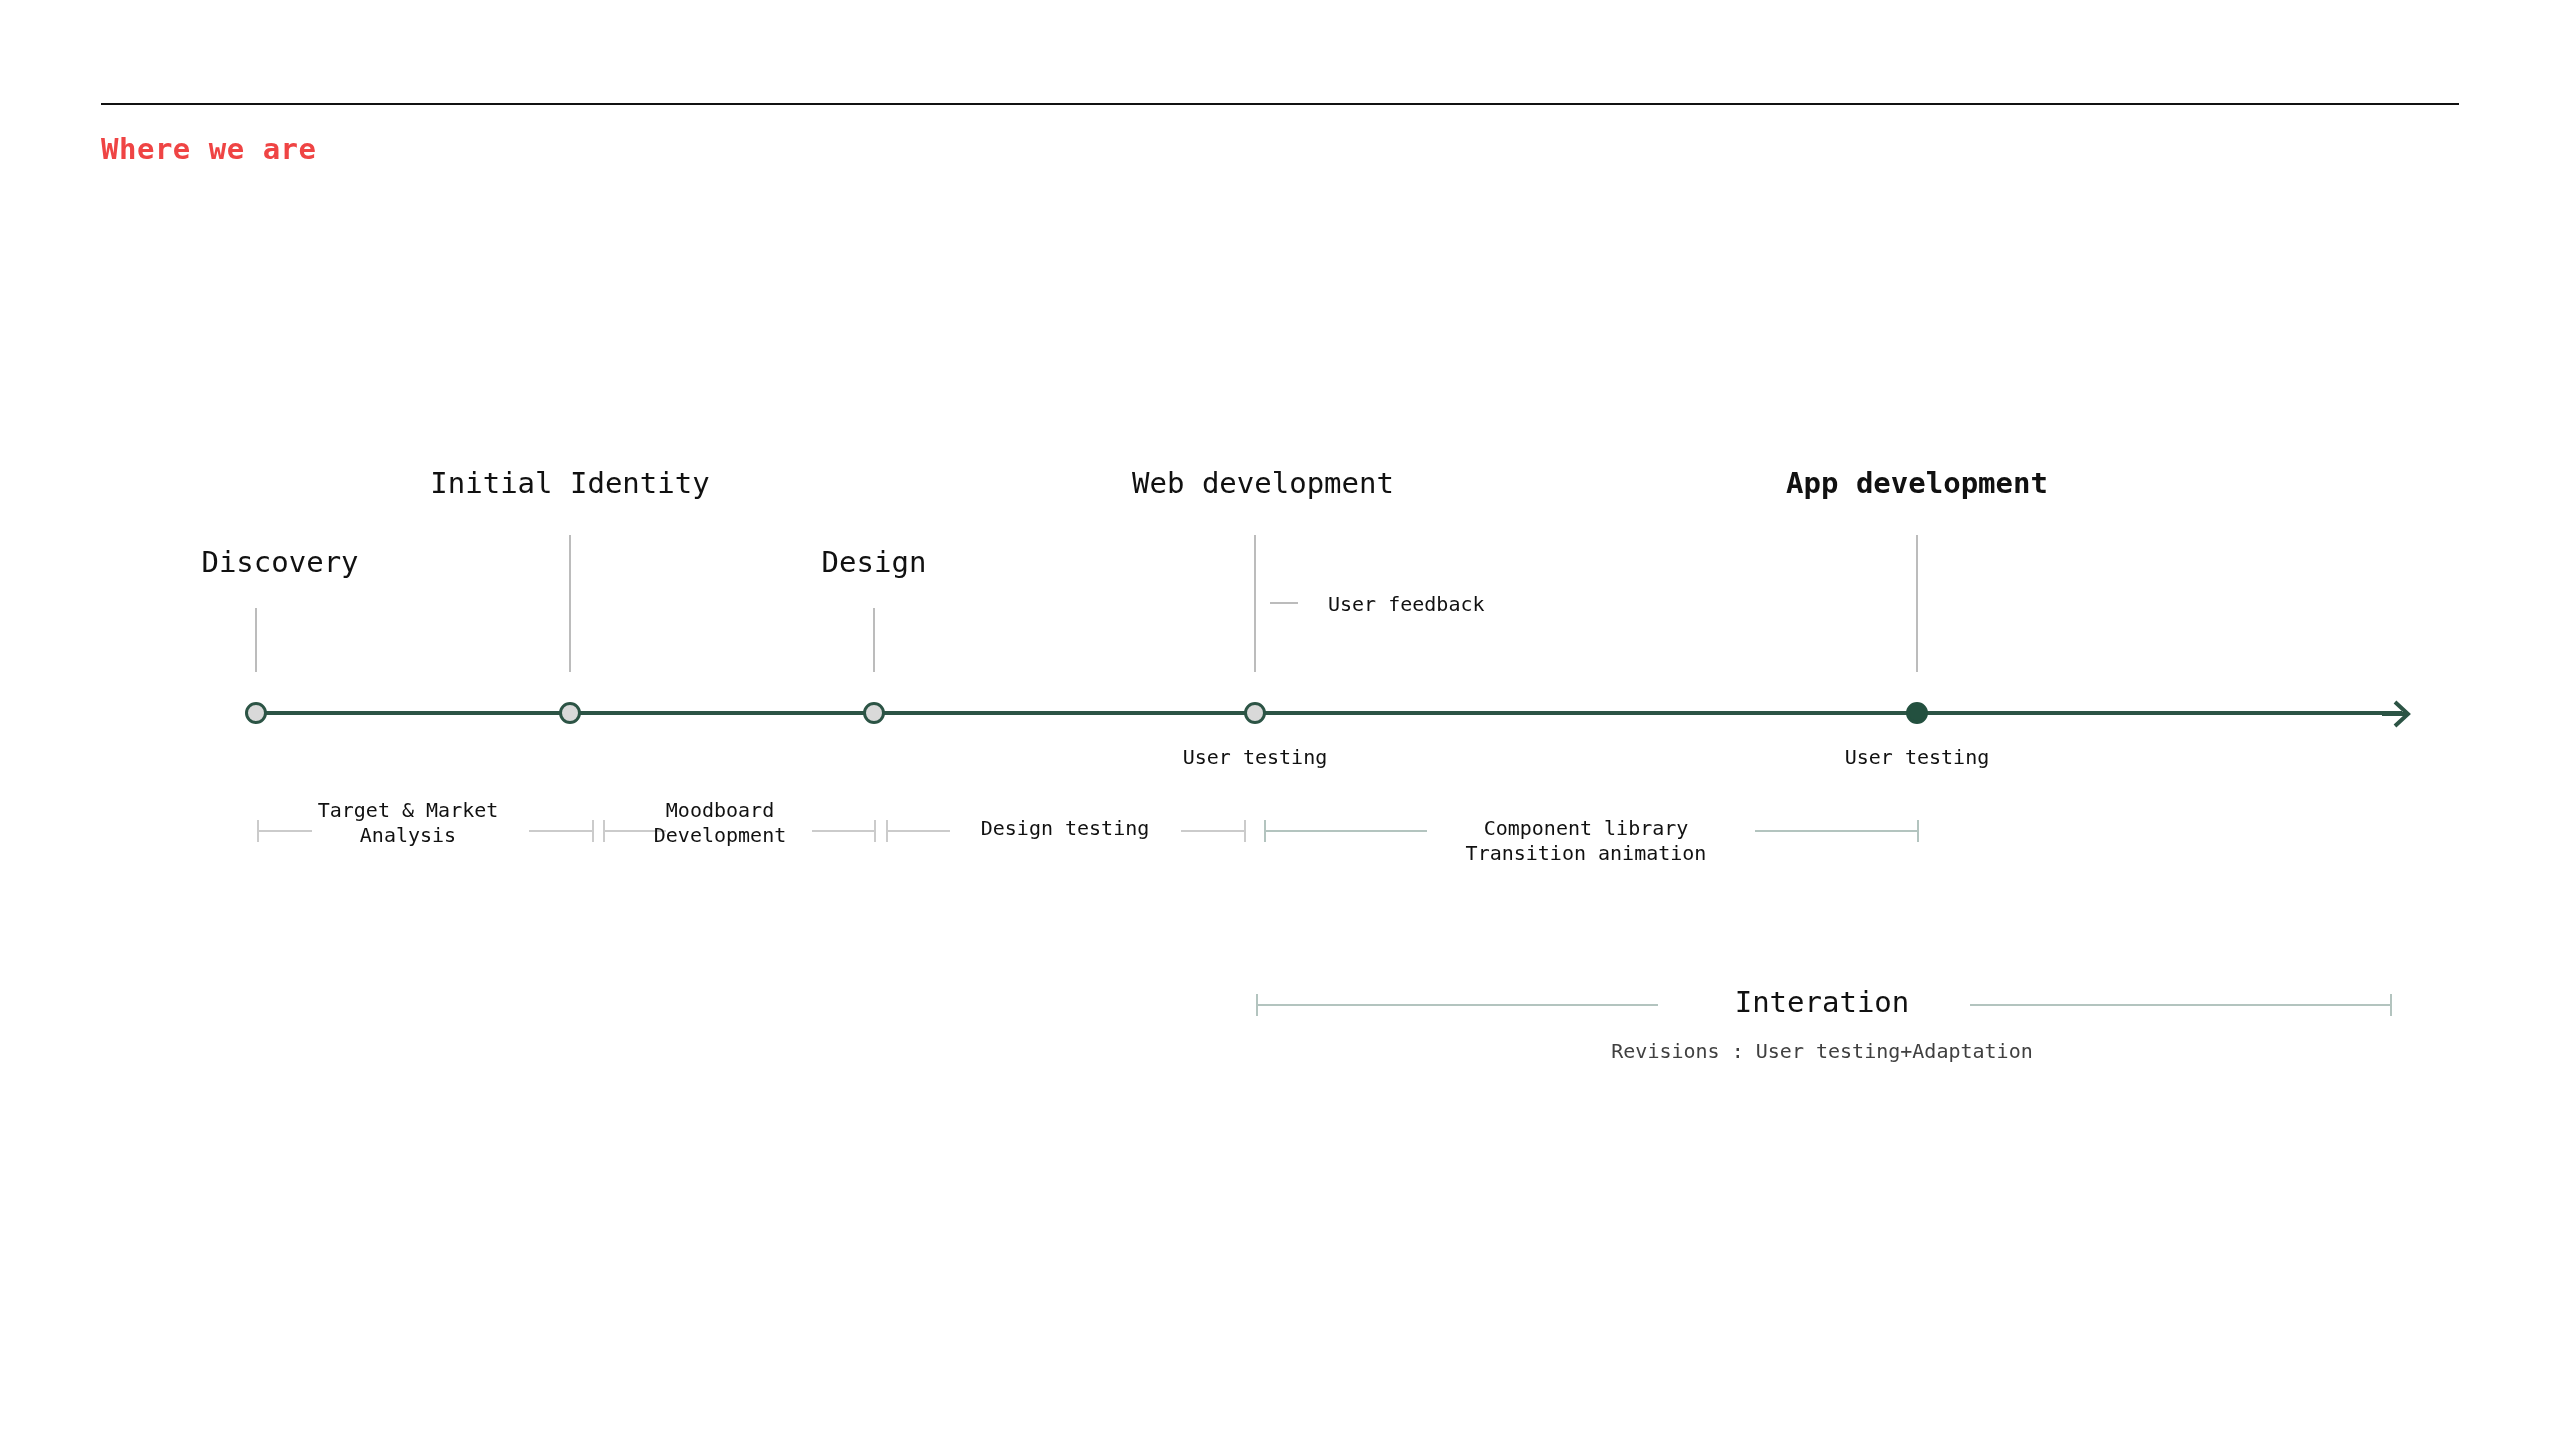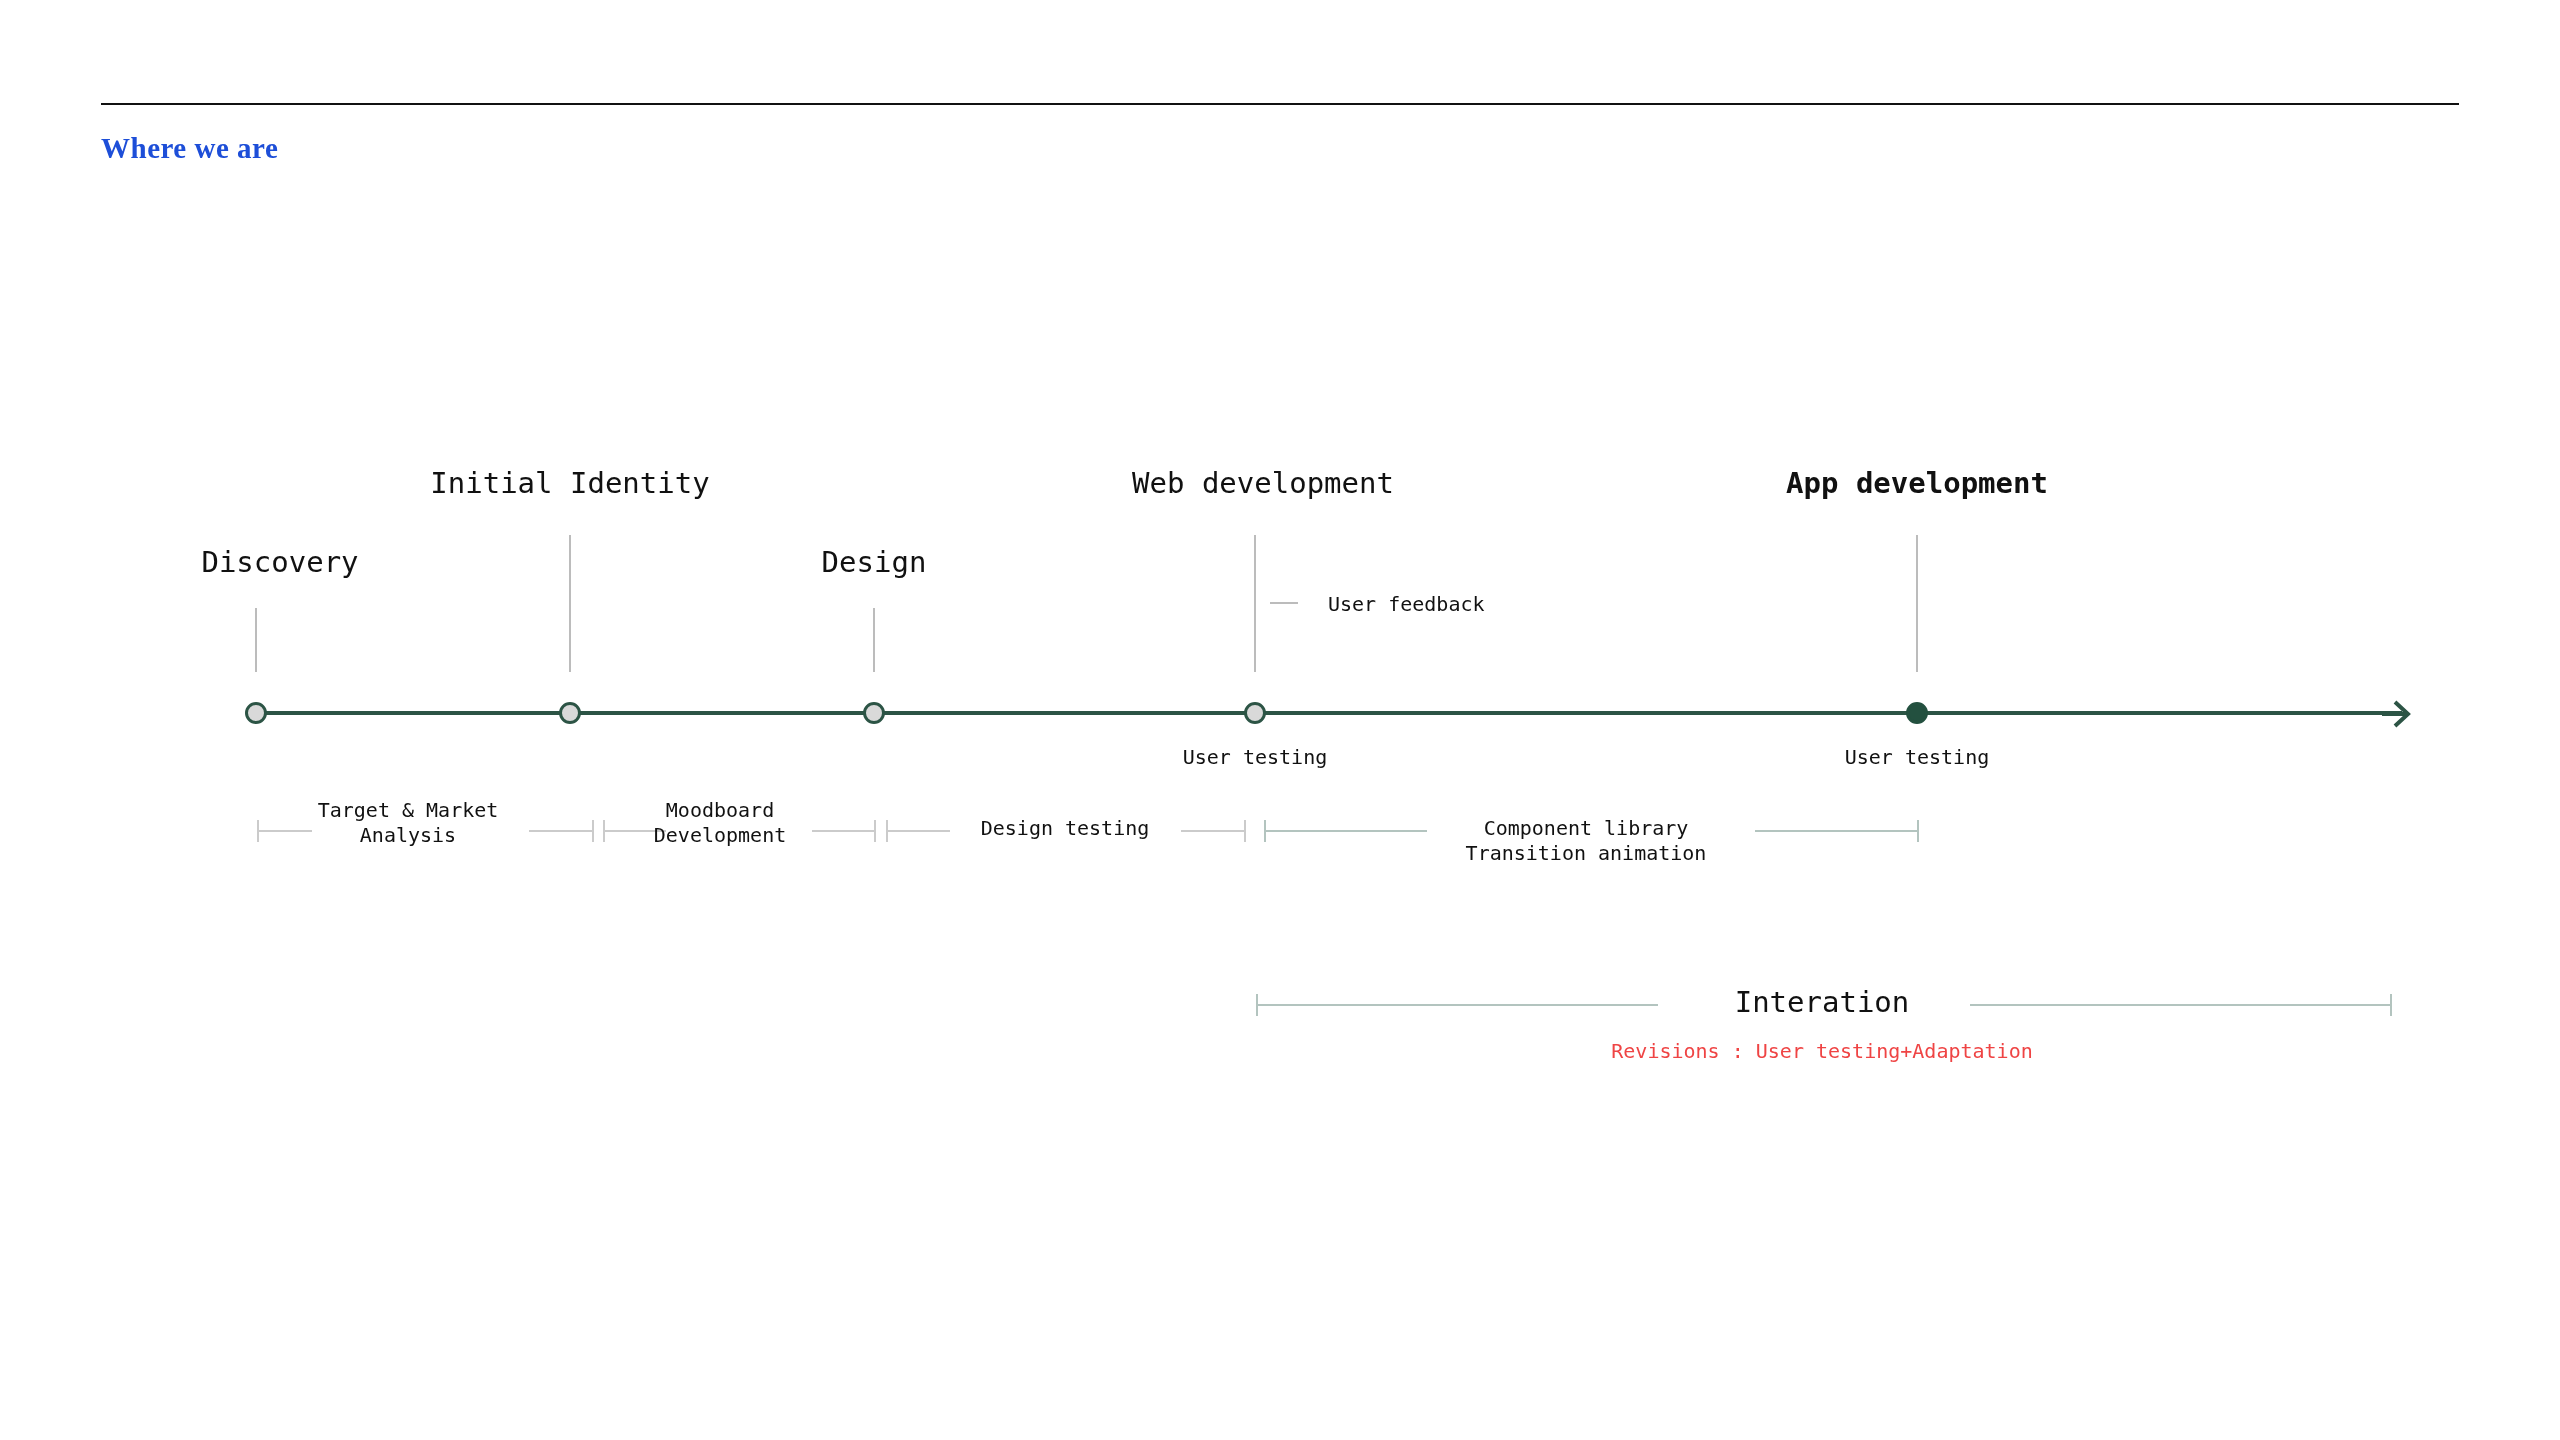--- a/index.html
+++ b/index.html
@@ -31,23 +31,22 @@
     height: 0;
     border-top: 2px solid #111111;
   }
   .page-title {
     position: absolute;
     left: 101px;
     top: 132px;
     font-size: 29px;
     font-weight: 700;
     letter-spacing: 0.5px;
-    color: #1d4ed8;
-    white-space: nowrap;
-    font-family: Liberation Serif, serif;
+    color: #ef4444;
+    white-space: nowrap;
   }
 
   
   .axis-line {
     position: absolute;
     left: 250px;
     top: 711px;
     width: 2152px;
     height: 4px;
     background: #2c5445;
@@ -162,21 +161,21 @@
   .iter-title {
     position: absolute;
     font-size: 29px;
     color: #111111;
     white-space: nowrap;
     transform: translateX(-50%);
   }
   .iter-sub {
     position: absolute;
     font-size: 20px;
-    color: #ef4444;
+    color: #404040;
     white-space: nowrap;
     transform: translateX(-50%);
   }
 </style>
 </head>
 <body>
 
 <div class="stage" data-name="slide-canvas">
 
   <div class="top-rule" data-name="header-divider"></div>

